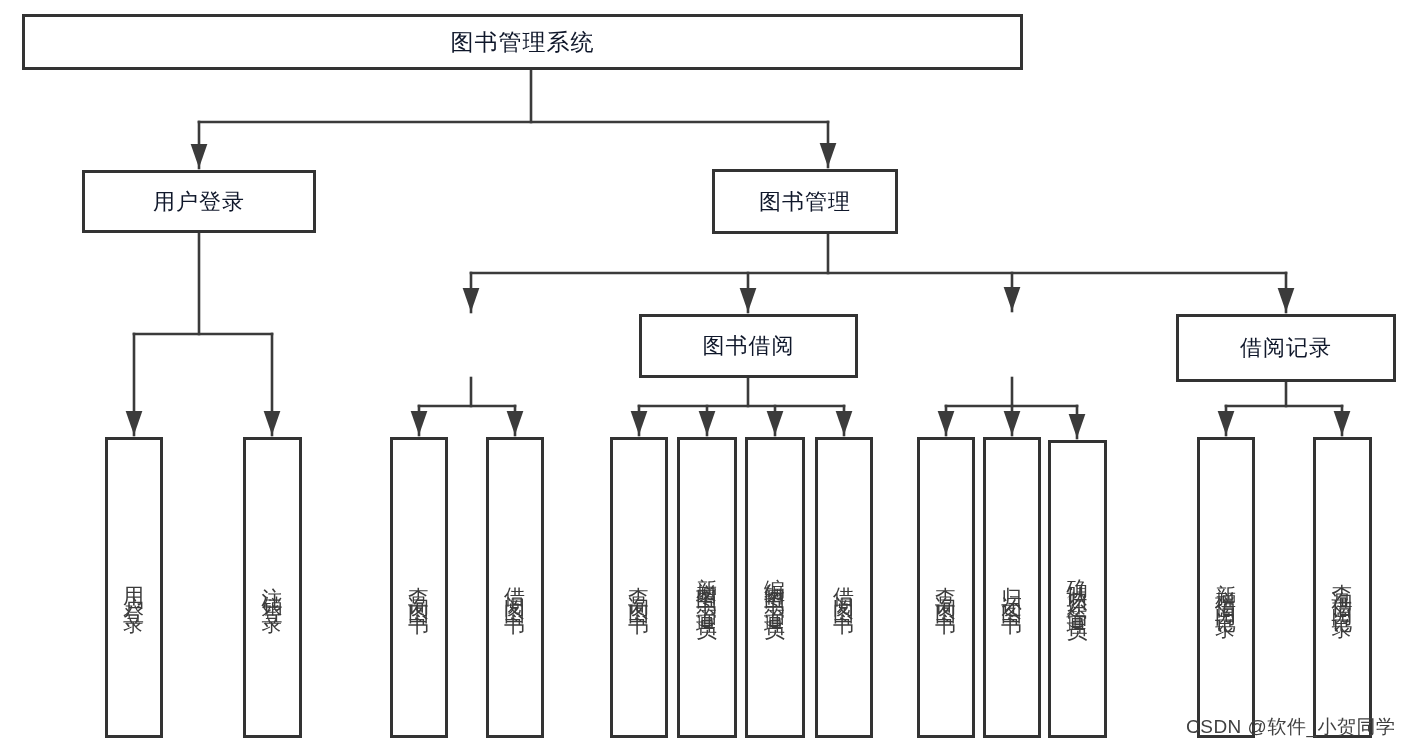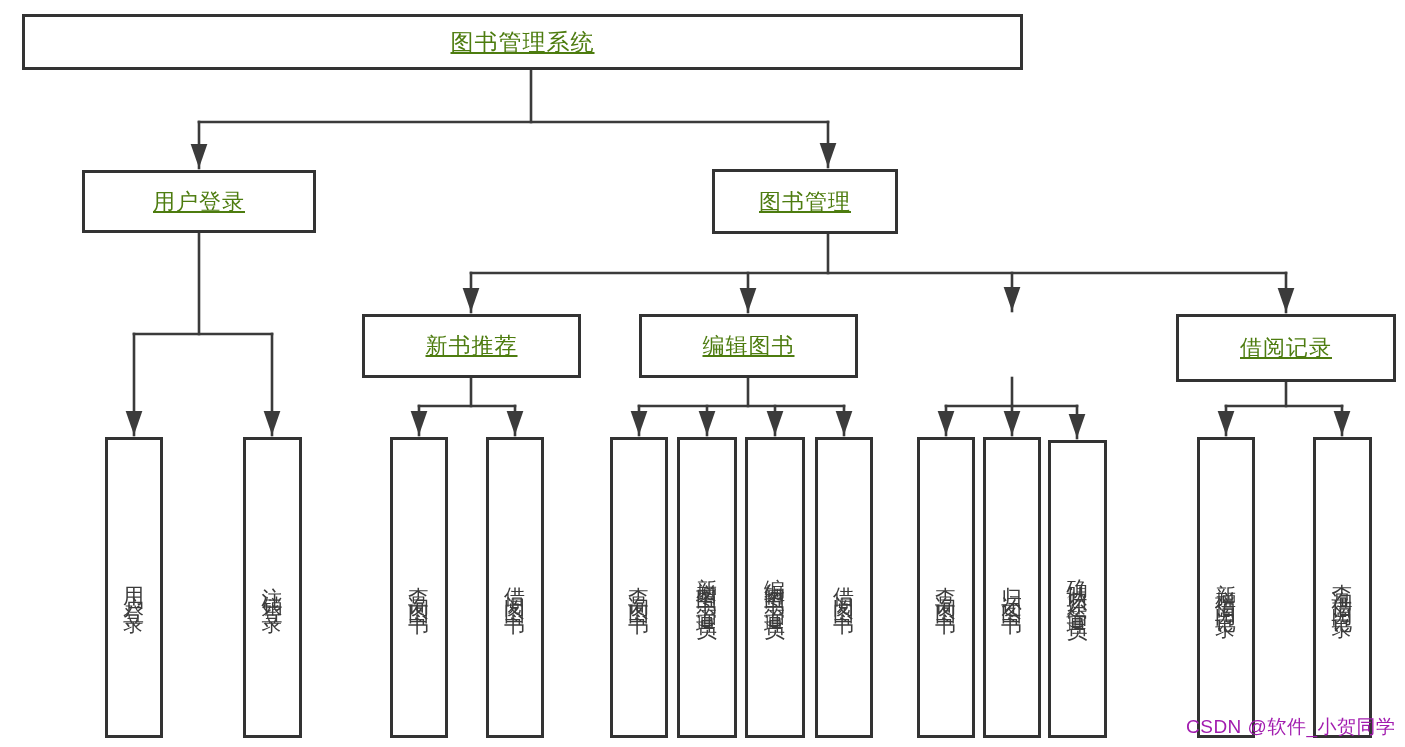--- a/index.html
+++ b/index.html
@@ -14,28 +14,27 @@
   .wires {
     position: absolute;
     left: 0; top: 0;
     width: 1405px; height: 747px;
   }
   .node {
     position: absolute;
     box-sizing: border-box;
     background: #ffffff;
     border: 3px solid #333333;
-    color: #4d7c0f;
+    color: #0f172a;
     display: flex;
     align-items: center;
     justify-content: center;
     font-size: 22px;
     letter-spacing: 1px;
     white-space: nowrap;
-    text-decoration: underline;
   }
   .node.root { font-size: 23px; }
   .leaf {
     position: absolute;
     box-sizing: border-box;
     background: #ffffff;
     border: 3px solid #333333;
     color: #3b3b3b;
     display: flex;
     align-items: center;
@@ -48,21 +47,21 @@
     top: 437px;
     height: 301px;
     width: 58px;
     overflow: hidden;
   }
   .watermark {
     position: absolute;
     left: 1186px;
     top: 714px;
     font-size: 19px;
-    color: #a21caf;
+    color: #404040;
     letter-spacing: 0.5px;
     white-space: nowrap;
     z-index: 5;
   }
 </style>
 </head>
 <body>
 
 <div class="canvas">
 
@@ -114,22 +113,21 @@
       <line x1="1226" y1="406" x2="1226" y2="435" marker-end="url(#ah)"></line>
       <line x1="1342" y1="406" x2="1342" y2="435" marker-end="url(#ah)"></line>
     </g>
   </svg>
 
   <div class="node root" style="left:22px; top:14px; width:1001px; height:56px;">图书管理系统</div>
 
   <div class="node" style="left:82px; top:170px; width:234px; height:63px;">用户登录</div>
   <div class="node" style="left:712px; top:169px; width:186px; height:65px;">图书管理</div>
 
-  <div class="node" style="left:362px; top:314px; width:219px; height:64px;">新书推荐</div>
-  <div class="node" style="left:639px; top:314px; width:219px; height:64px;">编辑图书</div>
+  <div class="node" style="left:639px; top:314px; width:219px; height:64px;">图书借阅</div>
   <div class="node" style="left:1176px; top:314px; width:220px; height:68px;">借阅记录</div>
 
   <div class="leaf" style="left:105px;">用户登录</div>
   <div class="leaf" style="left:243px; width:59px;">注销登录</div>
 
   <div class="leaf" style="left:390px;">查询图书</div>
   <div class="leaf" style="left:486px;">借阅图书</div>
 
   <div class="leaf" style="left:610px;">查询图书</div>
   <div class="leaf" style="left:677px; width:60px; letter-spacing:6px;">新增图书（管理员）</div>

